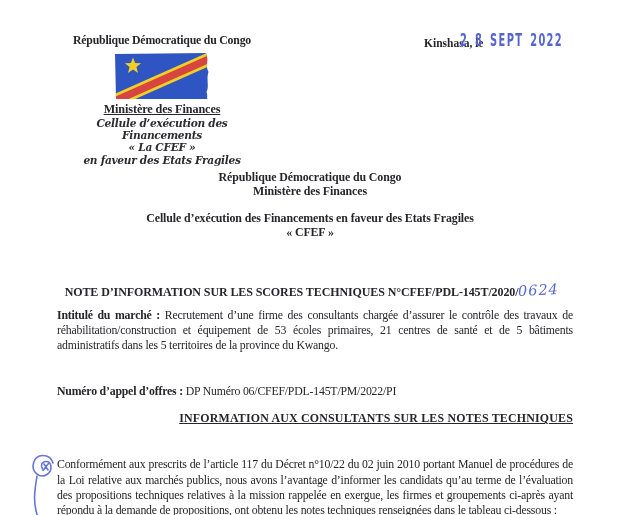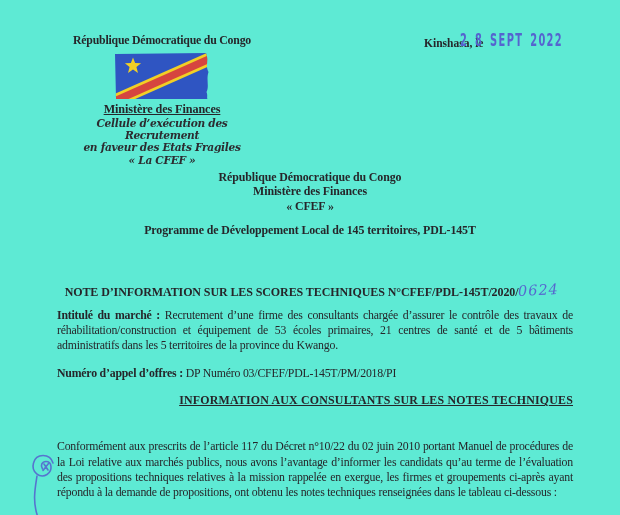--- a/index.html
+++ b/index.html
@@ -1,20 +1,20 @@
 <!DOCTYPE html>
 <html><head>
 <meta charset="utf-8">
 <style>
   * { margin:0; padding:0; box-sizing:border-box; }
   html,body { background:#e8e8e8; }
   .page {
     position:relative;
     width:620px; height:515px;
-    background:#5eead4;
+    background:#ffffff;
     overflow:hidden;
     font-family:"Liberation Serif", serif;
     color:#26262a;
   }
 
   
   .letterhead { position:absolute; top:33px; left:58px; width:208px; text-align:center; }
   .lh-country { font-weight:bold; font-size:11.8px; letter-spacing:-0.2px; white-space:nowrap; }
   .flag-wrap { width:96px; height:47px; margin:5px auto 2px; }
   .lh-ministry { font-weight:bold; font-size:12.2px; text-decoration:underline; letter-spacing:-0.1px; }
@@ -38,21 +38,21 @@
   .note-title { position:absolute; top:283px; left:50px; width:524px; text-align:center;
                 font-weight:bold; font-size:12px; letter-spacing:-0.1px; white-space:nowrap; }
   .hand-number { display:inline-block; font-family:"DejaVu Serif", serif; font-style:italic;
                  font-weight:normal; font-size:14.5px; color:#5668cf; letter-spacing:1px;
                  transform:rotate(-3deg) translateY(-1px); }
 
   
   .body-block { position:absolute; top:308px; left:57px; width:516px;
                 font-size:11.8px; line-height:15.1px; letter-spacing:-0.2px; }
   .jp { text-align:justify; }
-  .p1 { margin-bottom:13px; }
+  .p1 { margin-bottom:31px; }
   .p2 { margin-bottom:11px; }
   .p3 { margin-bottom:0; }
   .section-heading { margin-top:12px; text-align:right; font-weight:bold;
                      text-decoration:underline; letter-spacing:0.2px; font-size:11.9px; }
   .p4 { margin-top:31px; }
   .lead { font-weight:bold; }
 
   
   .paraph { position:absolute; left:25px; top:451px; width:36px; height:66px; }
 </style>
@@ -72,40 +72,40 @@
         </defs>
         <g clip-path="url(#flagclip)">
           <rect x="0" y="0" width="96" height="47" fill="#2f55c2"></rect>
           <line x1="-6" y1="51" x2="102" y2="3" stroke="#f2cf25" stroke-width="13"></line>
           <line x1="-6" y1="51" x2="102" y2="3" stroke="#d6453f" stroke-width="7.5"></line>
           <polygon fill="#f2cf25" points="19,4.5 21.12,10.09 27.08,10.37 22.42,14.11 24,19.88 19,16.6 14,19.88 15.58,14.11 10.92,10.37 16.88,10.09"></polygon>
         </g>
       </svg>
     </div>
     <div class="lh-ministry">Ministère des Finances</div>
-    <div class="lh-script">Cellule d’exécution des Recrutement</div>
+    <div class="lh-script">Cellule d’exécution des Financements</div>
+    <div class="lh-script">« La CFEF »</div>
     <div class="lh-script">en faveur des Etats Fragiles</div>
-    <div class="lh-script">« La CFEF »</div>
   </div>
 
   <div class="date-label">Kinshasa, le</div>
   <div class="date-stamp">2 8 SEPT 2022</div>
 
   <div class="heading-block">
     <div>République Démocratique du Congo</div>
     <div>Ministère des Finances</div>
+    <div class="hb-gap-a">Cellule d’exécution des Financements en faveur des Etats Fragiles</div>
     <div>« CFEF »</div>
-    <div class="hb-gap-b">Programme de Développement Local de 145 territoires, PDL-145T</div>
   </div>
 
   <div class="note-title"><span>NOTE D’INFORMATION SUR LES SCORES TECHNIQUES N°CFEF/PDL-145T/2020/</span><span class="hand-number">0624</span></div>
 
   <div class="body-block">
     <p class="jp p1"><span class="lead">Intitulé du marché :</span><span> Recrutement d’une firme des consultants chargée d’assurer le contrôle des travaux de réhabilitation/construction et équipement de 53 écoles primaires, 21 centres de santé et de 5 bâtiments administratifs dans les 5 territoires de la province du Kwango.</span></p>
-    <p class="p3"><span class="lead">Numéro d’appel d’offres :</span><span> DP Numéro 03/CFEF/PDL-145T/PM/2018/PI</span></p>
+    <p class="p3"><span class="lead">Numéro d’appel d’offres :</span><span> DP Numéro 06/CFEF/PDL-145T/PM/2022/PI</span></p>
     <div class="section-heading">INFORMATION AUX CONSULTANTS SUR LES NOTES TECHNIQUES</div>
     <p class="jp p4">Conformément aux prescrits de l’article 117 du Décret n°10/22 du 02 juin 2010 portant Manuel de procédures de la Loi relative aux marchés publics, nous avons l’avantage d’informer les candidats qu’au terme de l’évaluation des propositions techniques relatives à la mission rappelée en exergue, les firmes et groupements ci-après ayant répondu à la demande de propositions, ont obtenu les notes techniques renseignées dans le tableau ci-dessous :</p>
   </div>
 
   <div class="paraph">
     <svg width="36" height="66" viewBox="0 0 36 66" xmlns="http://www.w3.org/2000/svg">
       <g stroke="#5668cf" stroke-width="1.6" fill="none" stroke-linecap="round" opacity="0.9">
         <path d="M28,12 C25,2 11,2 8.5,12 C6,21 15,28 22,23.5 C28,19.5 27,10.5 21,10.5 C17,10.5 15,14.5 17.5,18"></path>
         <path d="M19,13 L23,19 M23.5,12.5 L18,19.5"></path>
         <path d="M12,25 C10,38 7.5,50 12.5,65"></path>

